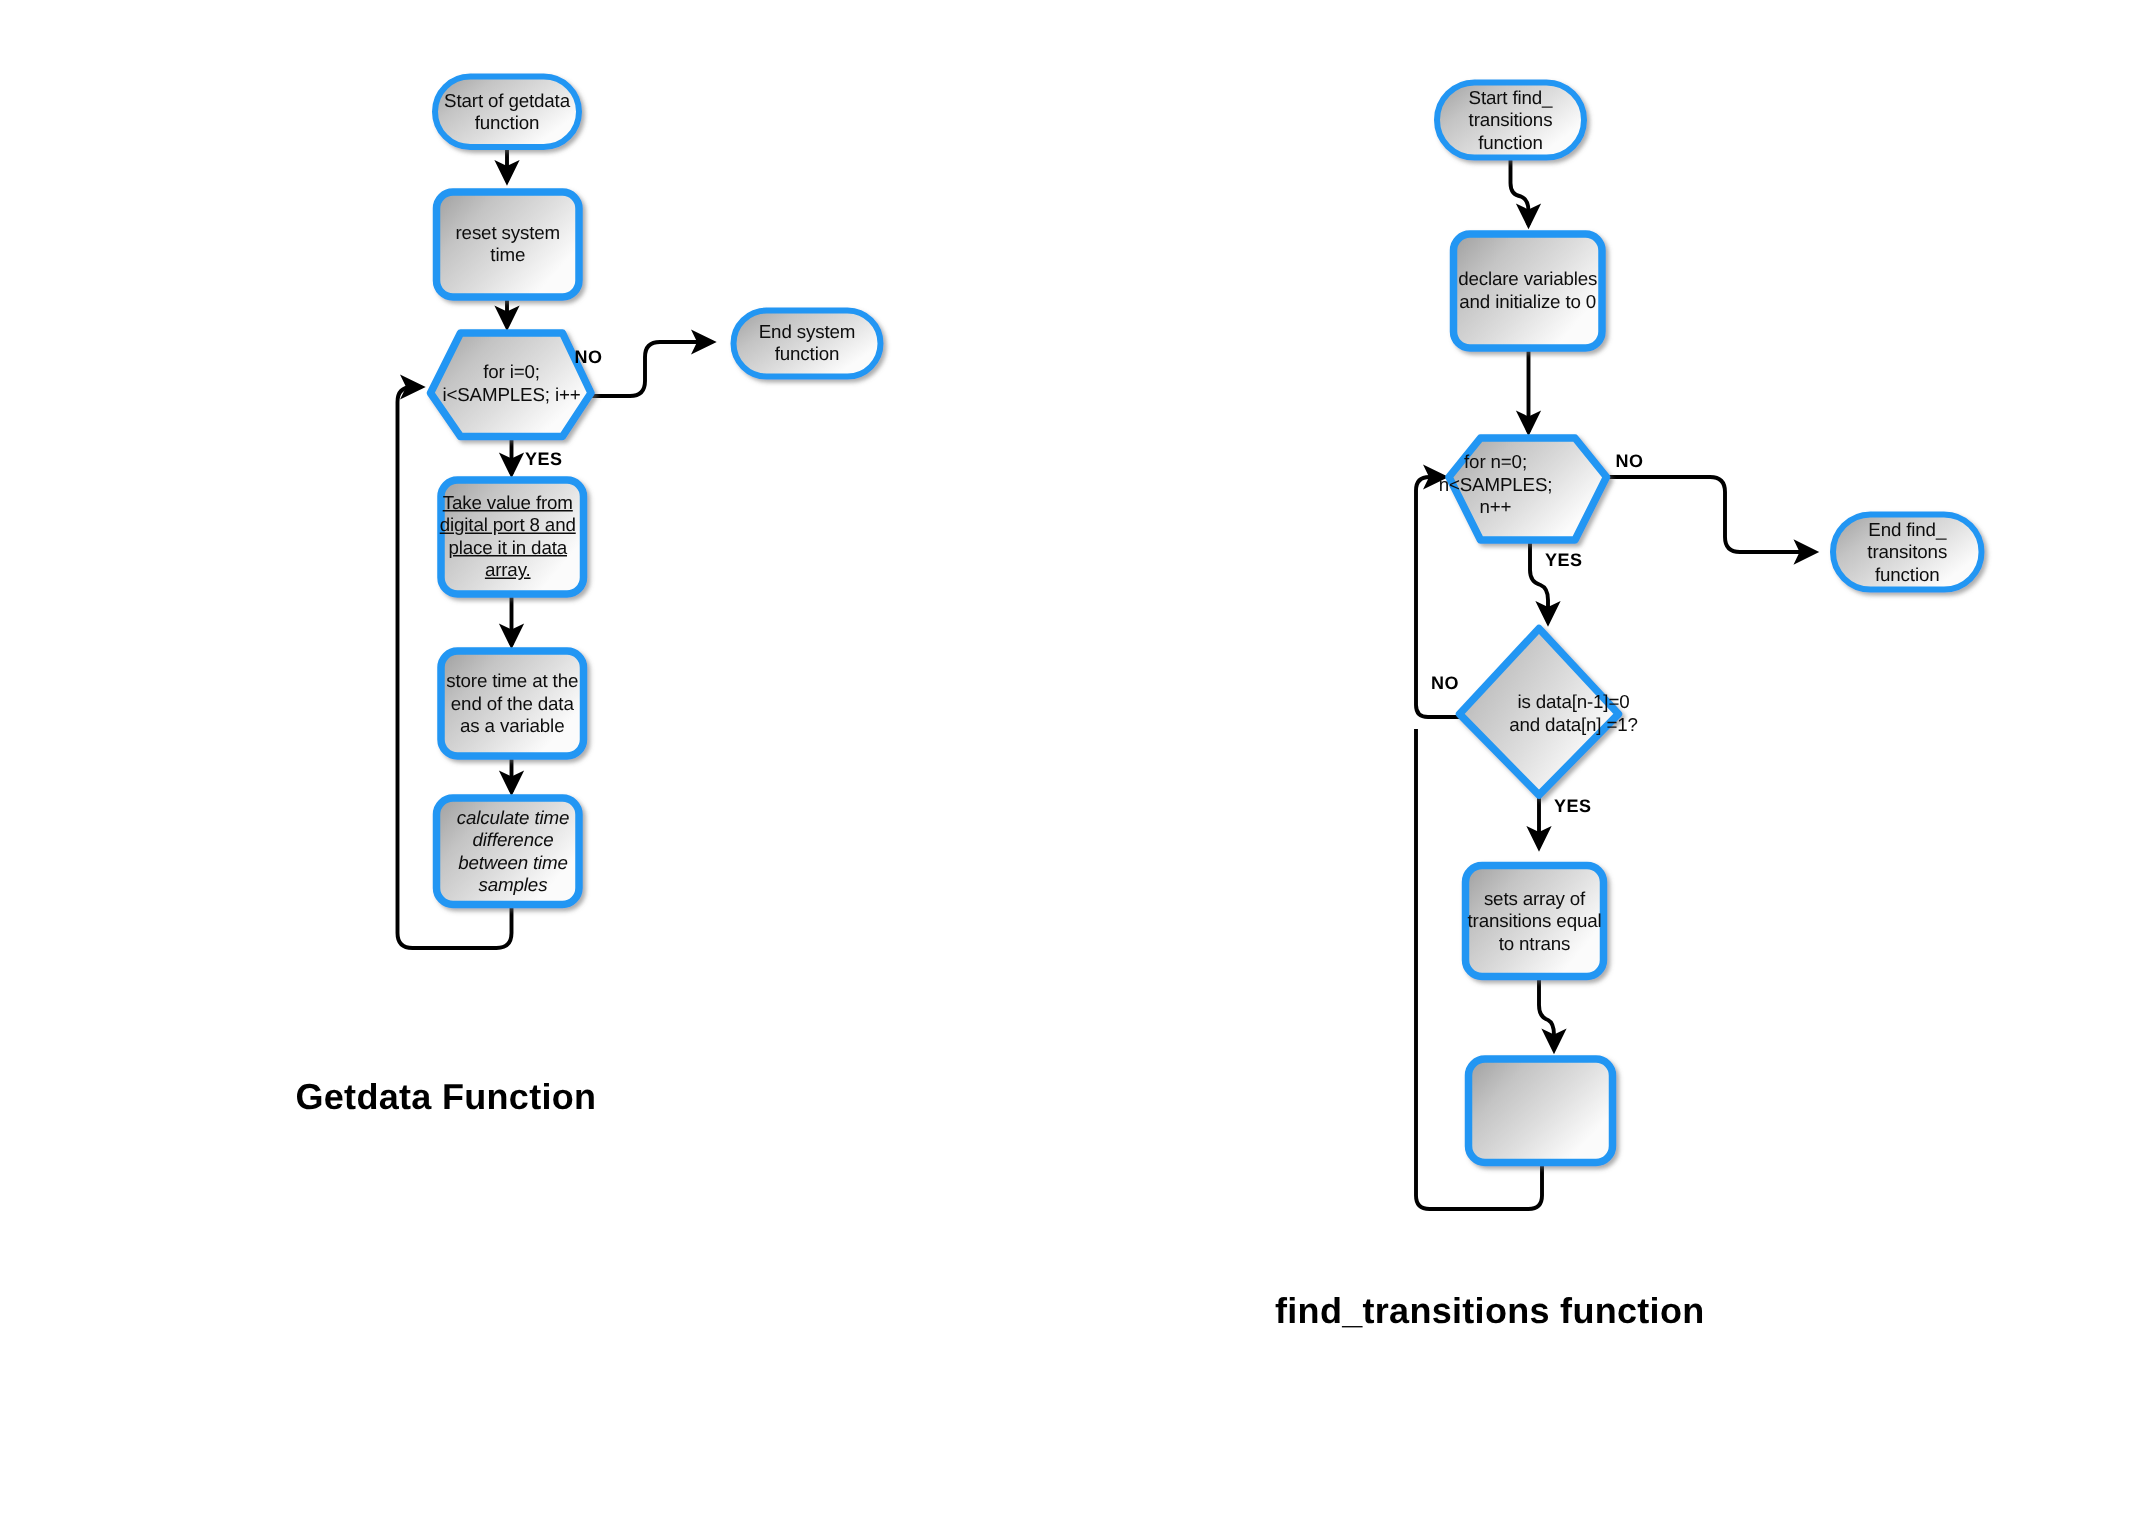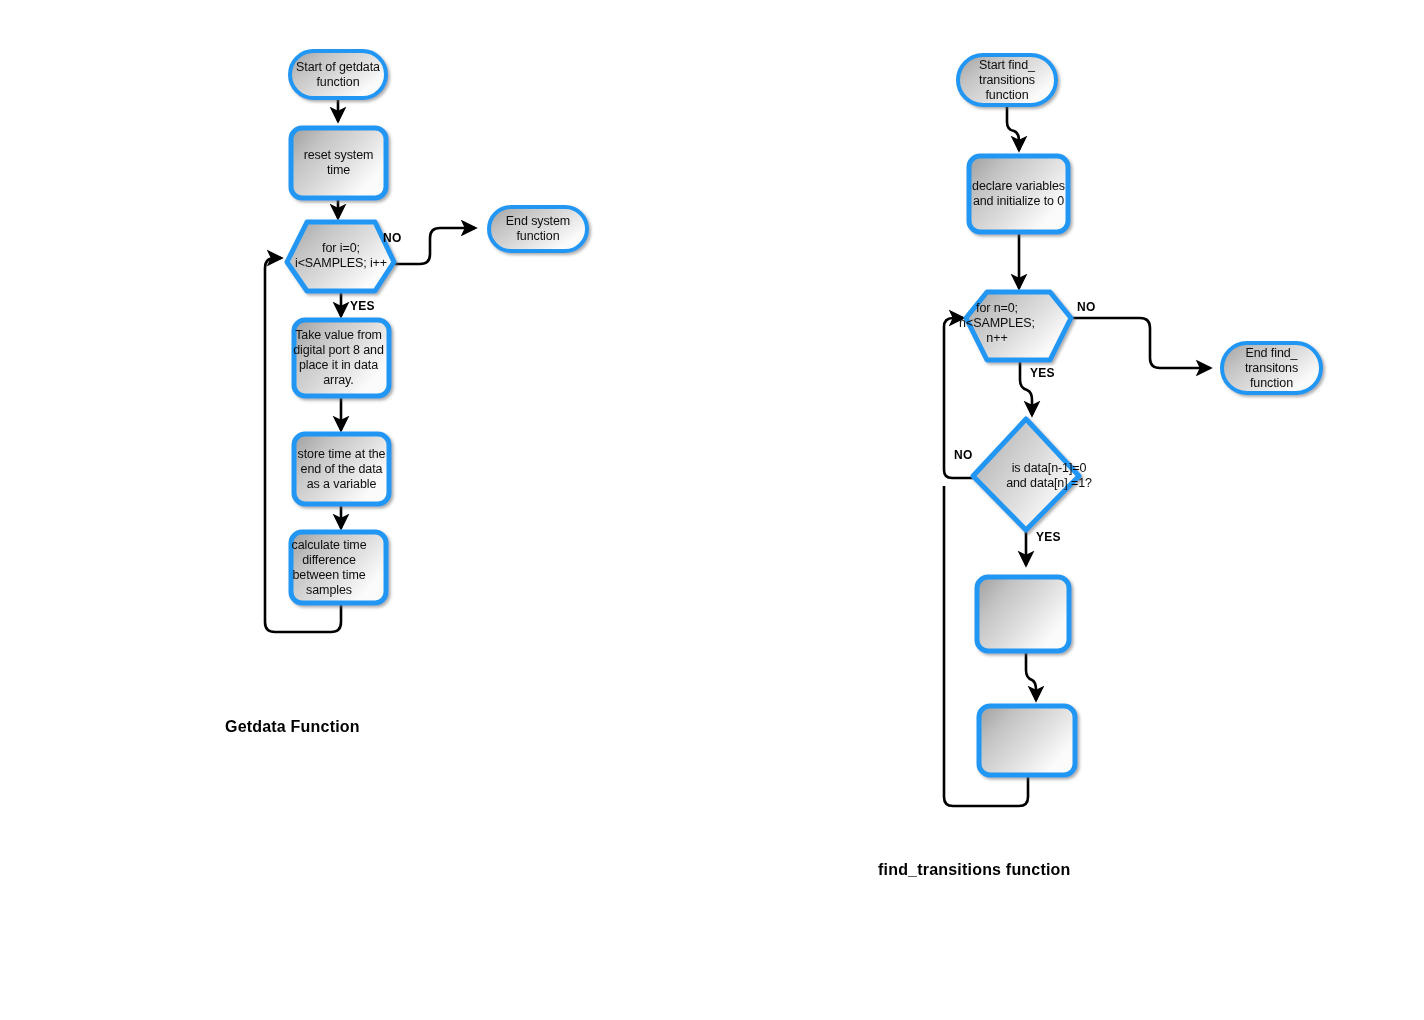--- a/index.html
+++ b/index.html
@@ -18,26 +18,25 @@
     text-align:center;
     color:#0d0d0d;
     font-size:12.5px;
     line-height:15px;
     white-space:pre-line;
     pointer-events:none;
     letter-spacing:-0.1px;
   }
   .caption{
     position:absolute;
-    font-size:16px;
+    font-size:24px;
     font-weight:bold;
     color:#000000;
     letter-spacing:0.2px;
     white-space:nowrap;
-    margin-left:28px;
   }
   .edge-label{
     position:absolute;
     font-size:12px;
     font-weight:bold;
     color:#000000;
     letter-spacing:0.3px;
     white-space:nowrap;
   }
 </style>
@@ -167,30 +166,30 @@
 
   <div class="node-label" style="left:289px;top:128px;width:99px;height:70px;">reset system
 time</div>
 
   <div class="node-label" style="left:281px;top:232px;width:120px;height:48px;">for i=0;
 i&lt;SAMPLES; i++</div>
 
   <div class="node-label" style="left:487px;top:207px;width:102px;height:44px;">End system
 function</div>
 
-  <div class="node-label" style="left:291px;top:320px;width:95px;height:76px;">Take value from
+  <div class="node-label" style="left:291px;top:320px;width:95px;height:76px;text-decoration:underline;">Take value from
 digital port 8 and
 place it in data
 array.</div>
 
   <div class="node-label" style="left:290px;top:434px;width:103px;height:70px;">store time at the
 end of the data
 as a variable</div>
 
-  <div class="node-label" style="left:289px;top:532px;width:80px;height:71px;">calculate time
+  <div class="node-label" style="left:302px;top:532px;width:80px;height:71px;font-style:italic;">calculate time
 difference
 between time
 samples</div>
 
   <div class="node-label" style="left:955px;top:55px;width:104px;height:50px;">Start find_
 transitions
 function</div>
 
   <div class="node-label" style="left:963px;top:156px;width:111px;height:76px;">declare variables
 and initialize to 0</div>
@@ -199,20 +198,23 @@
 n&lt;SAMPLES;
 n++</div>
 
   <div class="node-label" style="left:1219px;top:343px;width:105px;height:50px;">End find_
 transitons
 function</div>
 
   <div class="node-label" style="left:986px;top:455px;width:126px;height:42px;">is data[n-1]=0
 and data[n] =1?</div>
 
+  <div class="node-label" style="left:972px;top:577px;width:102px;height:74px;">sets array of
+transitions equal
+to ntrans</div>
 
 
   <div class="edge-label" style="left:383px;top:231px;">NO</div>
   <div class="edge-label" style="left:350px;top:299px;">YES</div>
 
   <div class="edge-label" style="left:1077px;top:300px;">NO</div>
   <div class="edge-label" style="left:1030px;top:366px;">YES</div>
   <div class="edge-label" style="left:954px;top:448px;">NO</div>
   <div class="edge-label" style="left:1036px;top:530px;">YES</div>
 

